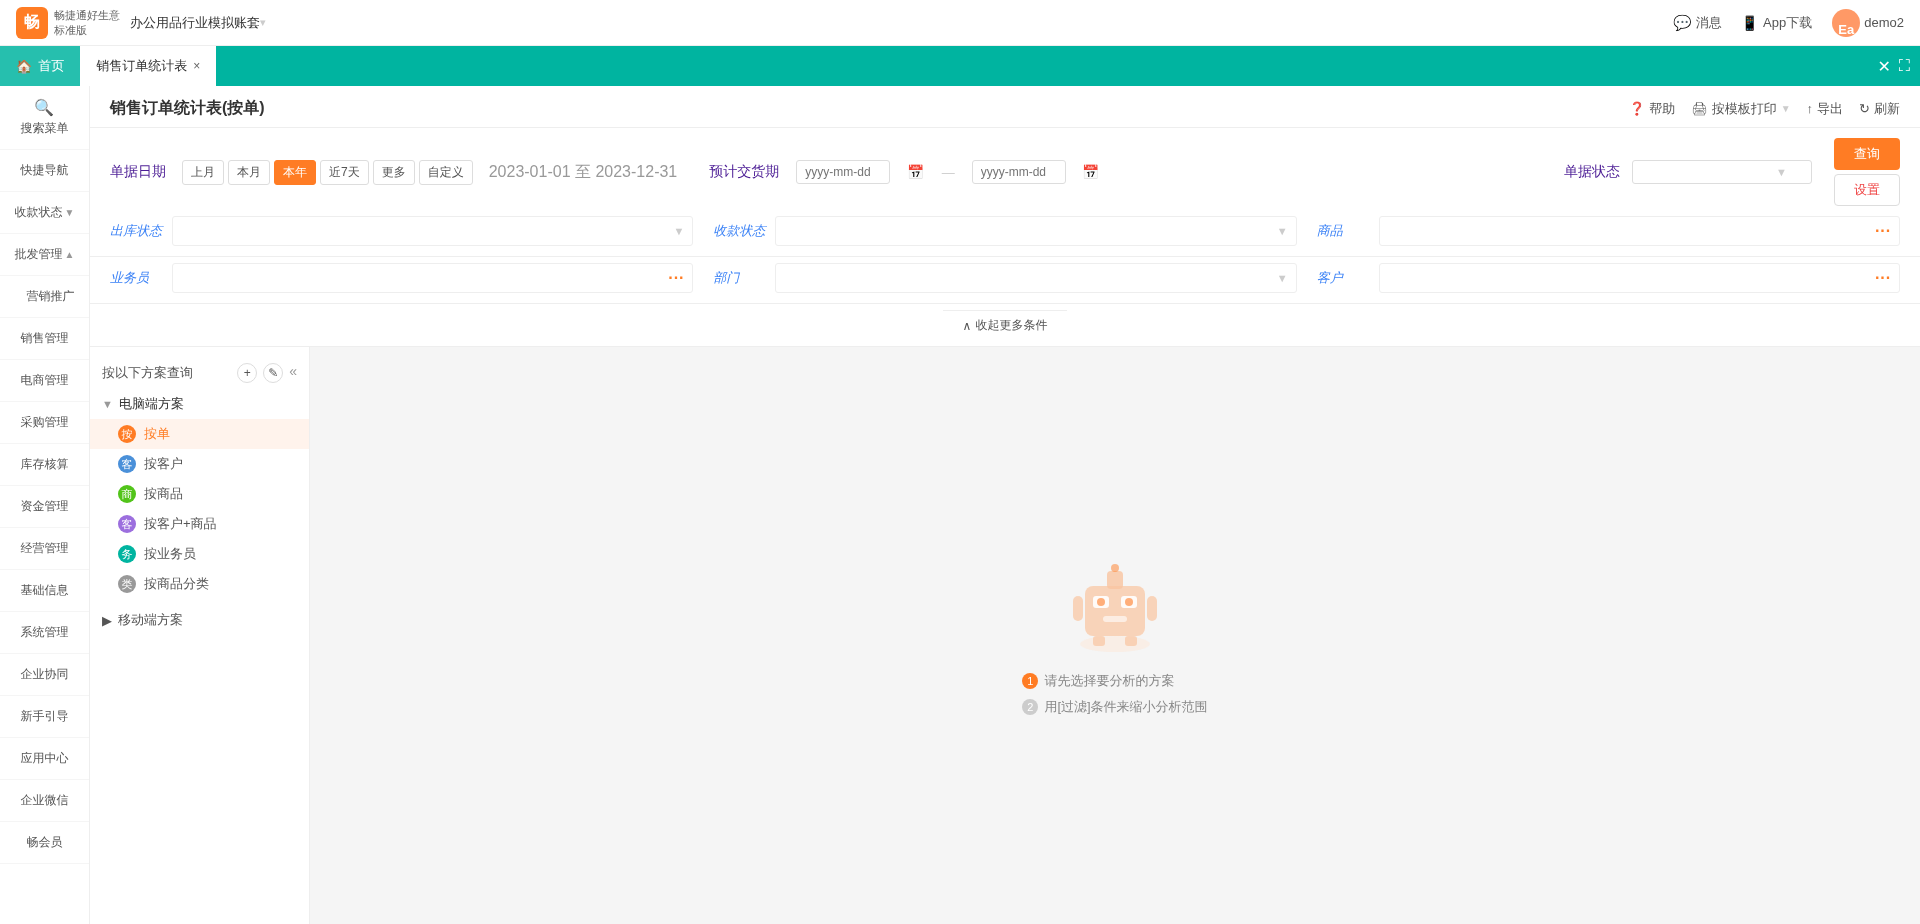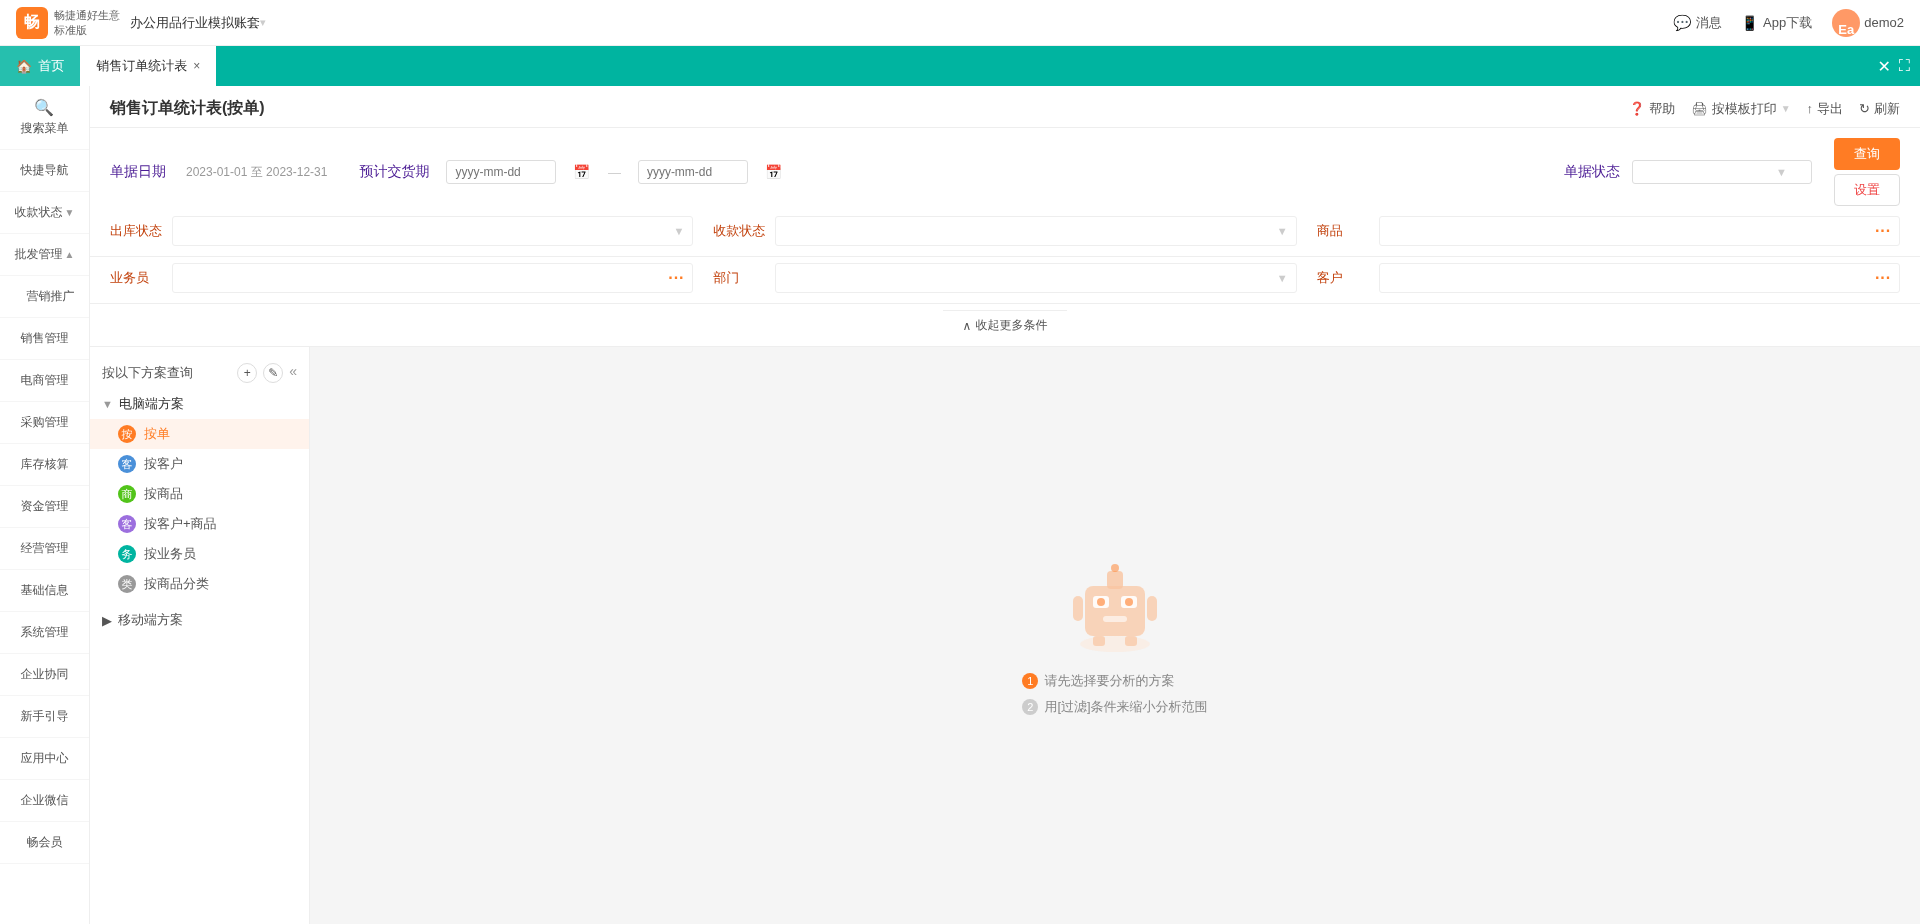--- a/index.html
+++ b/index.html
@@ -87,21 +87,21 @@
       justify-content: space-between;
       border-bottom: 1px solid #eee;
     }
     .page-title { font-size: 16px; font-weight: 600; color: #333; }
     .page-actions { display: flex; align-items: center; gap: 16px; }
     .page-action-btn { display: flex; align-items: center; gap: 4px; font-size: 13px; color: #555; cursor: pointer; }
     .filter-label { font-size: 14px; color: #4c1d95; white-space: nowrap; min-width: 60px; }
     .filter-date-tabs { display: flex; align-items: center; gap: 4px; }
     .date-tab { padding: 3px 8px; border: 1px solid #ddd; border-radius: 3px; font-size: 12px; color: #555; cursor: pointer; background: #fff; }
     .date-tab.active { background: #ff7c24; color: #fff; border-color: #ff7c24; }
-    .date-input { border: 1px solid #ddd; border-radius: 3px; padding: 4px 8px; font-size: 12px; color: #999; width: 110px; outline: none; }
+    .date-input { border: 1px solid #ddd; border-radius: 3px; padding: 4px 8px; font-size: 12px; color: #999; width: 94px; outline: none; }
     .date-separator { color: #ccc; }
 
     .filter-select {
       border: 1px solid #ddd;
       border-radius: 3px;
       padding: 5px 24px 5px 8px;
       font-size: 12px;
       color: #555;
       background: #fff;
       cursor: pointer;
@@ -239,21 +239,21 @@
       display: flex;
       align-items: center;
       justify-content: center;
       font-size: 11px;
       flex-shrink: 0;
       margin-top: 1px;
     }
     .tip-num.n1 { background: #ff7c24; color: #fff; }
     .tip-num.n2 { background: #ccc; color: #fff; }
     .filter-grid-item { display: flex; align-items: center; gap: 6px; }
-    .fgi-label { font-size: 13px; color: #c2410c; white-space: nowrap; min-width: 56px; }
+    .fgi-label { font-size: 13px; color: #3b82f6; white-space: nowrap; min-width: 56px; font-style: italic; }
     .fgi-input {
       flex: 1;
       border: 1px solid #eee;
       border-radius: 3px;
       padding: 5px 8px;
       font-size: 12px;
       color: #333;
       background: #fff;
       display: flex;
       align-items: center;
@@ -398,21 +398,29 @@
         </div>
         <div class="page-action-btn">
           <span>↻</span>
           <span>刷新</span>
         </div>
       </div>
     </div>
 
     <div style="background:#fff;padding:10px 20px 0 20px;display:flex;align-items:center;gap:12px;flex-wrap:wrap;">
       <span class="filter-label">单据日期</span>
-      <span style="font-size:12px;color:#999;margin-left:4px;">2023-01-01 至 2023-12-31</span>
+      <div class="filter-date-tabs">
+        <button class="date-tab">上月</button>
+        <button class="date-tab">本月</button>
+        <button class="date-tab active">本年</button>
+        <button class="date-tab">近7天</button>
+        <button class="date-tab">更多</button>
+        <button class="date-tab">自定义</button>
+      </div>
+      <span style="font-size:16px;color:#999;margin-left:4px;">2023-01-01 至 2023-12-31</span>
 
       <div style="flex:1;display:flex;align-items:center;gap:17px;margin-left:20px;">
         <span class="filter-label">预计交货期</span>
         <input class="date-input" placeholder="yyyy-mm-dd" style="">
         <span style="color:#ff7c24;font-size:14px;">📅</span>
         <span class="date-separator">—</span>
         <input class="date-input" placeholder="yyyy-mm-dd" style="">
         <span style="color:#ff7c24;font-size:14px;">📅</span>
       </div>
 

